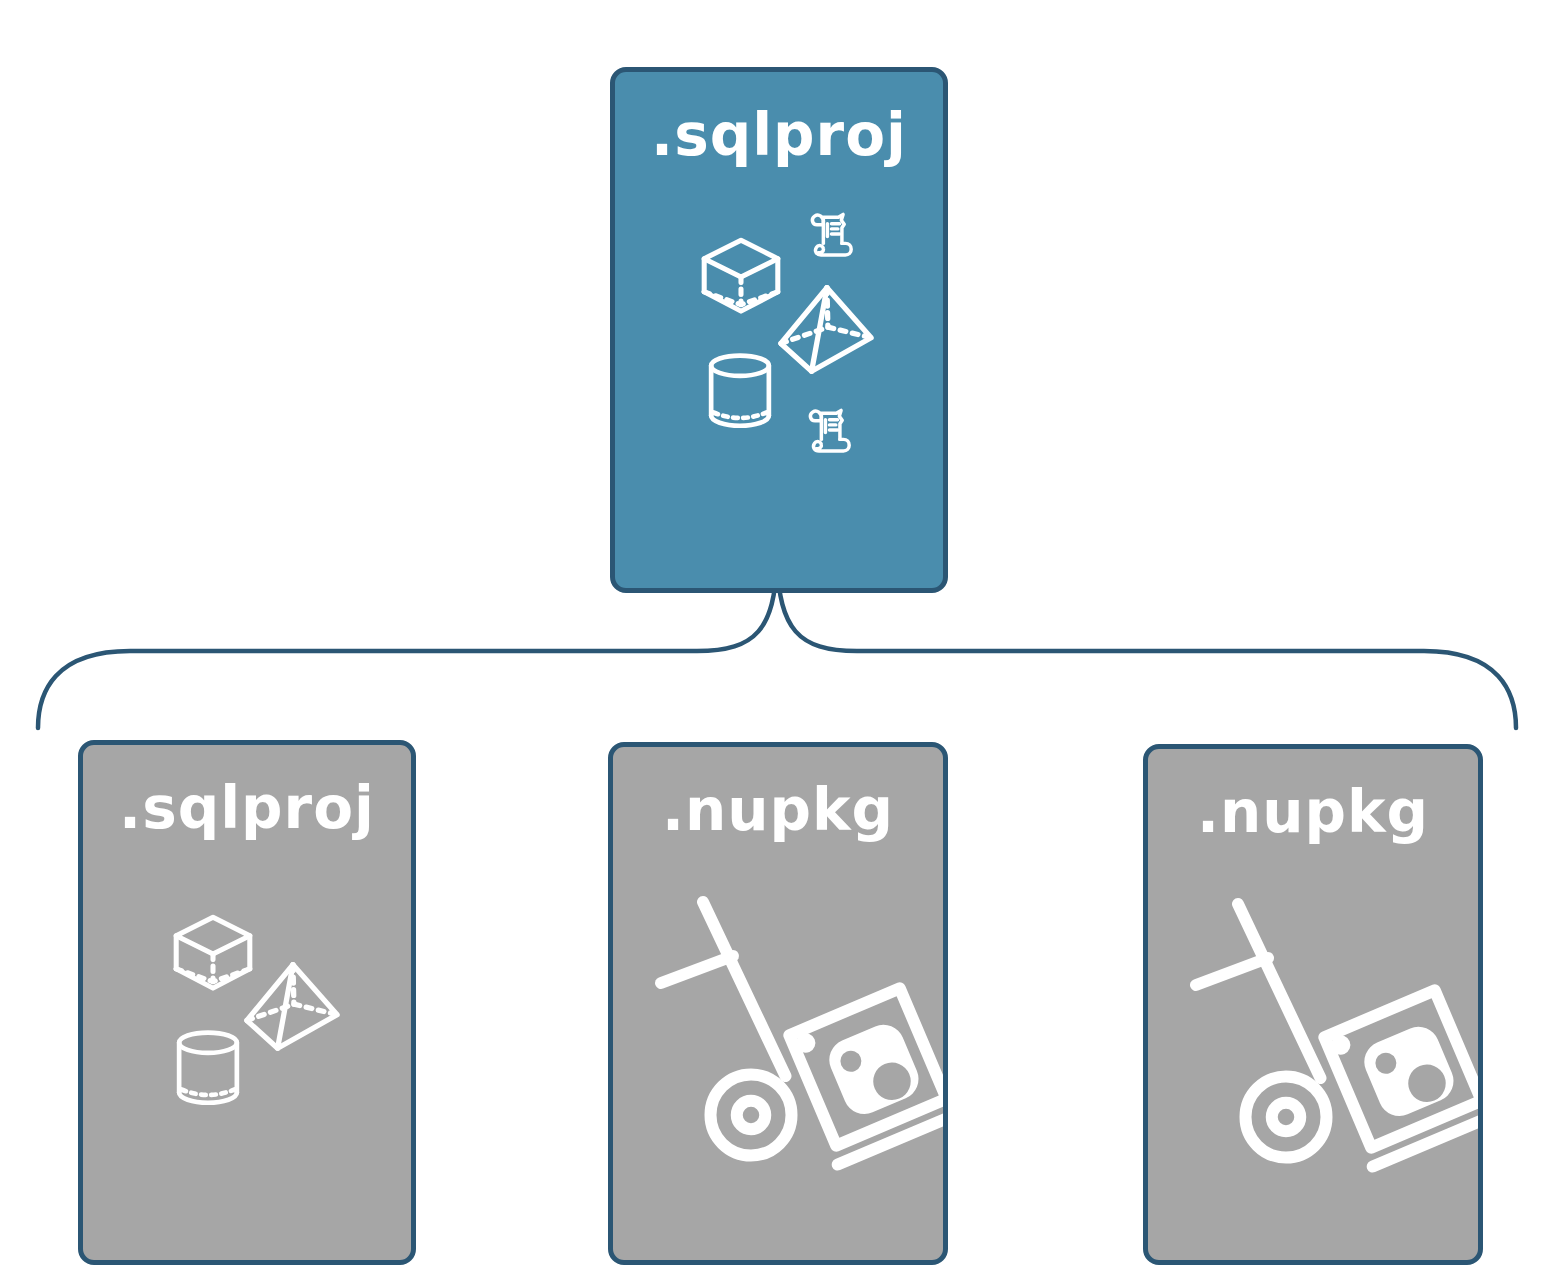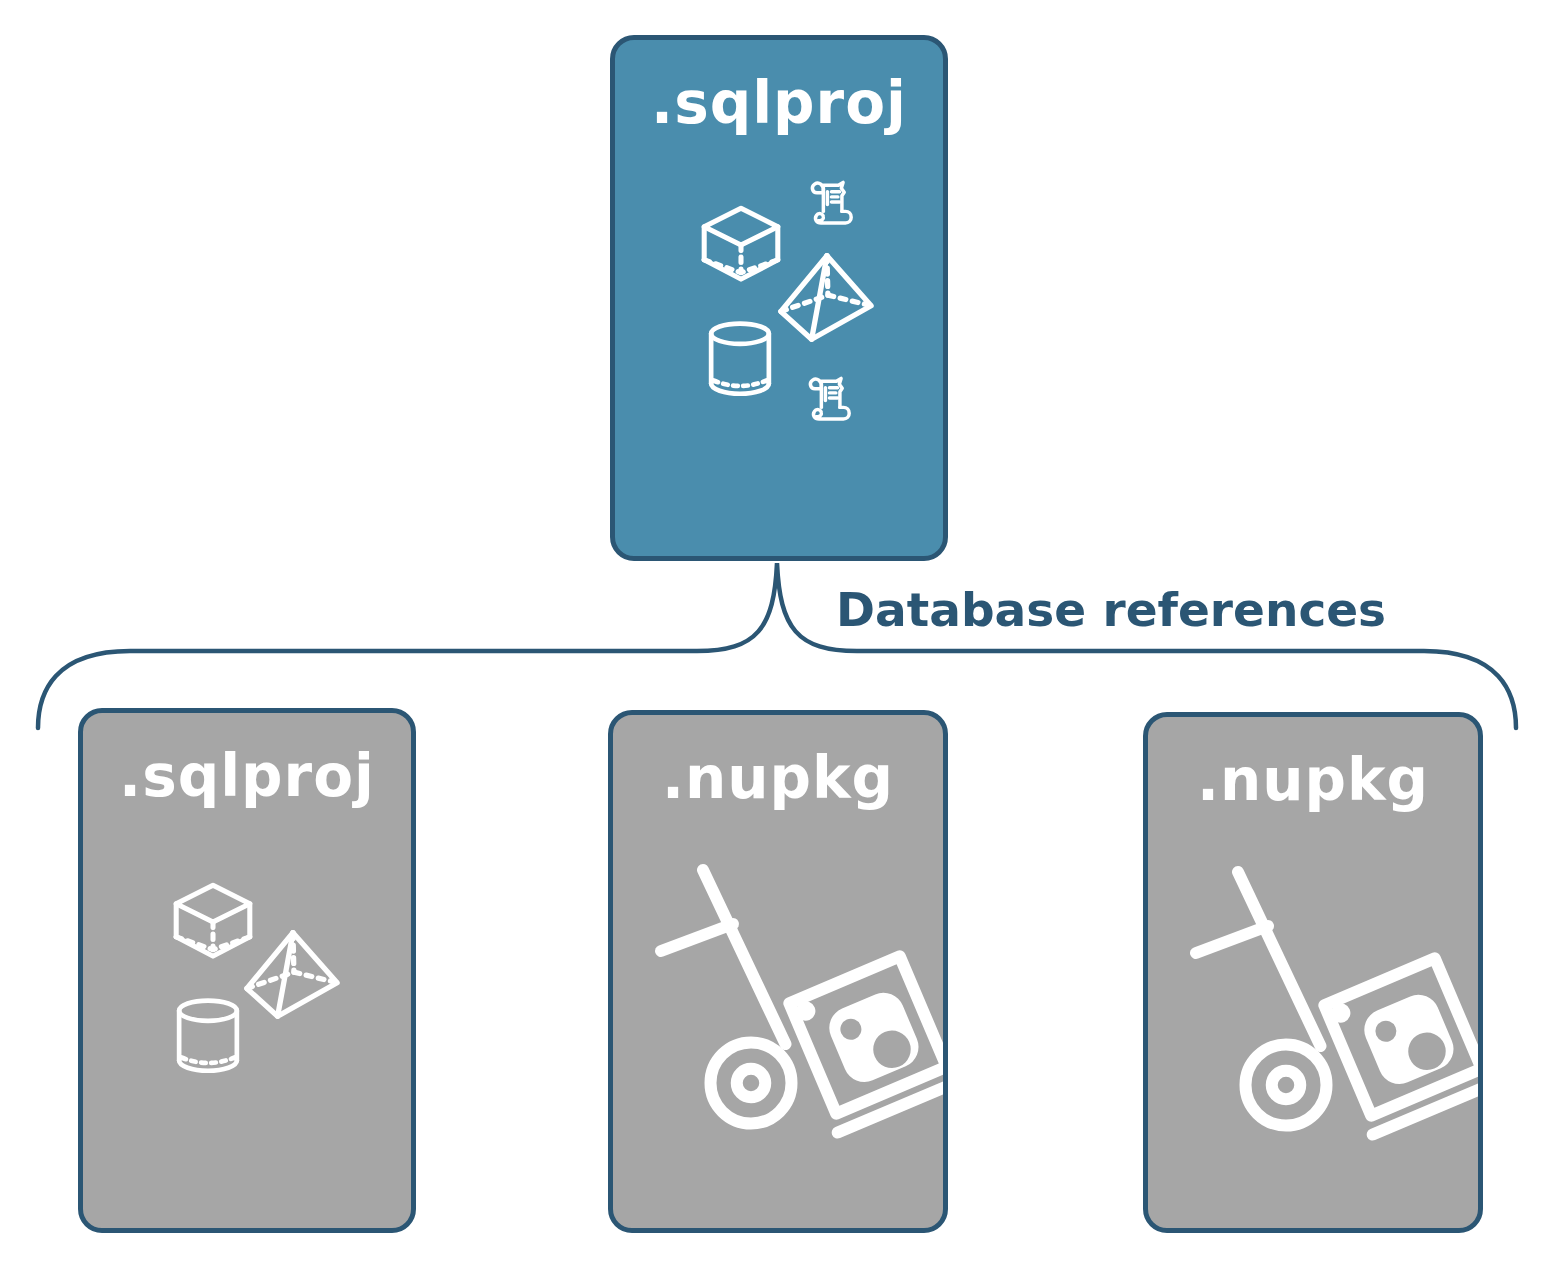--- a/index.html
+++ b/index.html
@@ -7,22 +7,23 @@
     position: relative;
     width: 1566px;
     height: 1274px;
     background: #ffffff;
     overflow: hidden;
     font-family: "DejaVu Sans", "Liberation Sans", sans-serif;
   }
   .box {
     position: absolute;
     border: 5px solid #2b5674;
-    border-radius: 24px;
+    border-radius: 16px;
     box-sizing: border-box;
+    margin-top: 32px;
   }
   .box.teal { background: #4a8dad; }
   .box.gray { background: #a6a6a6; }
   .box-title {
     margin-top: 34px;
     text-align: center;
     font-weight: 700;
     font-size: 58px;
     line-height: 1;
     color: #ffffff;
@@ -49,21 +50,20 @@
 </style>
 </head>
 <body>
 
 <div class="canvas">
 
   <svg class="brace-svg" viewBox="0 0 1566 1274">
     <path d="M38 728 C38 692 55 651 130 651 L697 651 C757 651 774 628 777 563 C780 628 797 651 857 651 L1424 651 C1499 651 1516 692 1516 728" fill="none" stroke="#2b5674" stroke-width="4.5" stroke-linecap="round"></path>
   </svg>
 
-  <div class="connector-label">Database references</div>
 
   <div class="box teal" style="left:610px; top:35px; width:338px; height:526px;">
     <div class="box-title">.sqlproj</div>
 
     <svg class="icon" style="left:184px; top:136px; width:58px; height:58px;" viewBox="0 0 100 100">
       <g class="wht" stroke-width="6">
         <path d="M42 26 c1 -11 -8 -17 -15 -12 c-7 5 -4 15 4 15 h11"></path>
         <path d="M42 29 v-13 h26 l8 -5 l-3 10 l5 7 l-4 6 v27"></path>
         <path d="M42 29 v32"></path>
         <path d="M74 61 h6 c6 0 10 4 10 10 c0 6 -4 10 -10 10 h-42 c-8 0 -12 -7 -8 -13 c3 -5 11 -4 12 2 c1 5 -4 8 -8 7"></path>

